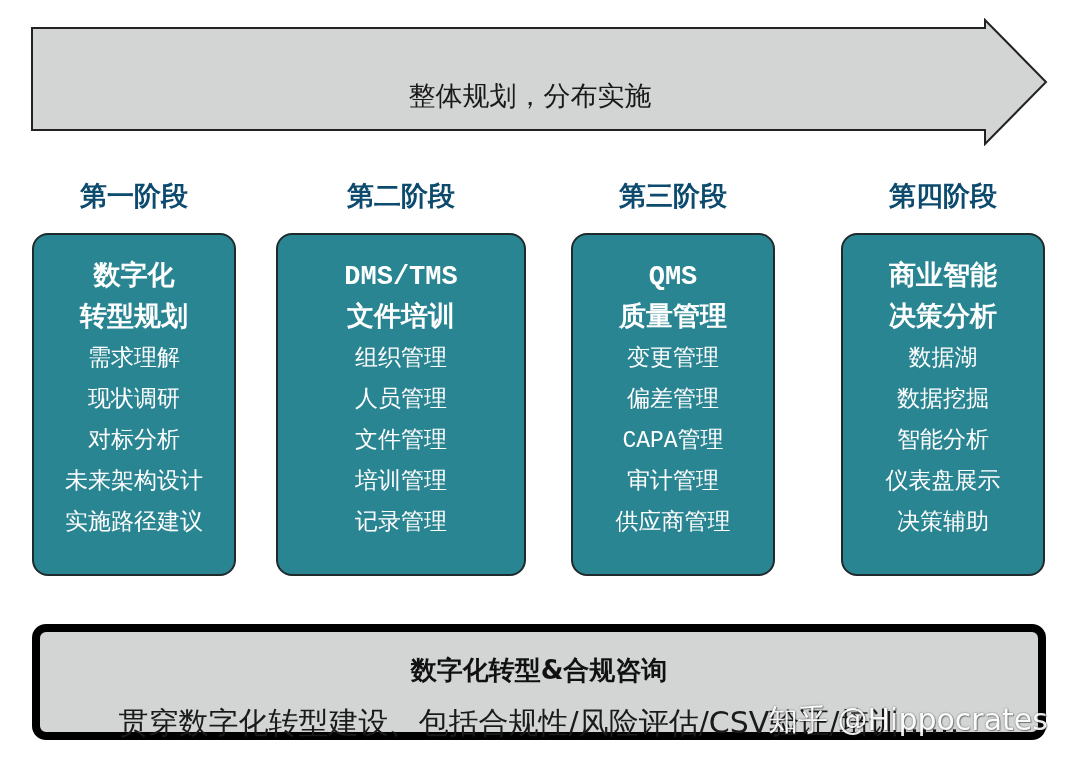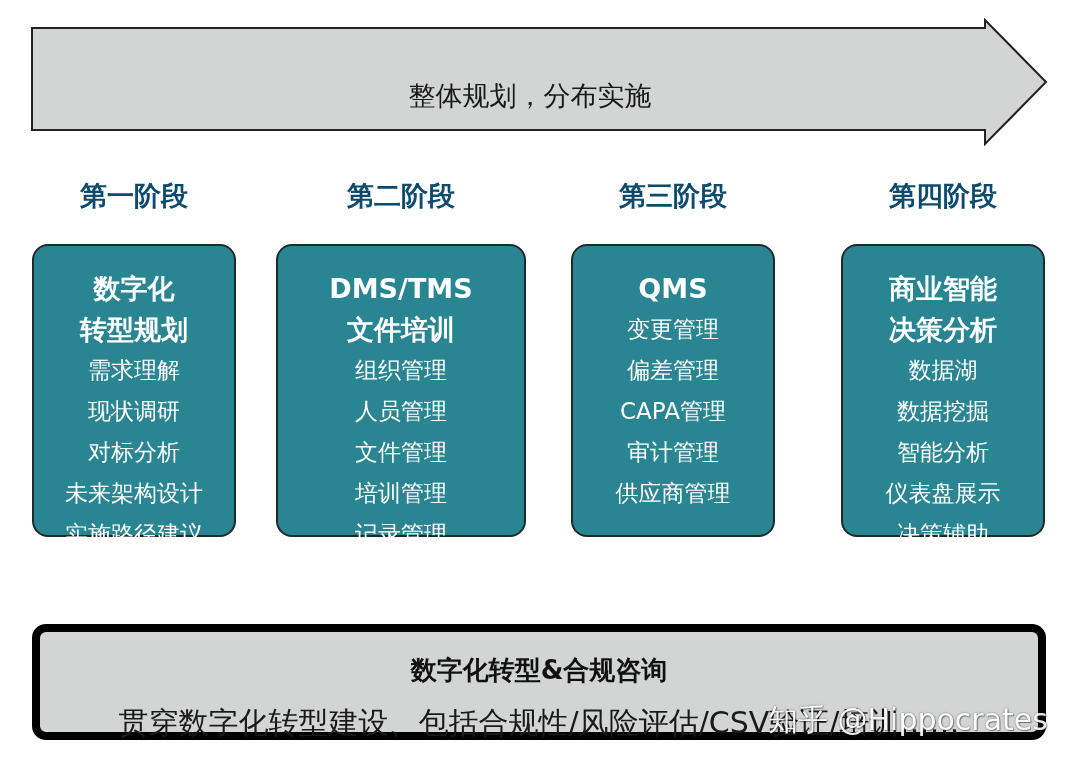--- a/index.html
+++ b/index.html
@@ -4,23 +4,23 @@
 <style>
   html, body { margin: 0; padding: 0; background: #ffffff; }
   body { width: 1080px; height: 772px; position: relative; overflow: hidden;
          font-family: "DejaVu Sans", "Liberation Sans", sans-serif; }
   .arrow { position: absolute; left: 30px; top: 18px; width: 1020px; height: 128px; }
   .arrow svg { position: absolute; left: 0; top: 0; }
   .arrow-text { position: absolute; left: 0; width: 1000px; top: 60px; text-align: center;
                 font-size: 27px; color: #1a1a1a; }
   .stage-title { position: absolute; top: 178px; font-size: 27px; font-weight: bold; color: #0c4a6e;
                  text-align: center; }
-  .card { position: absolute; top: 244px; height: 293px; background: #2a8592;
+  .card { position: absolute; top: 233px; height: 343px; background: #2a8592;
           border: 2px solid #1f2a2c; border-radius: 16px; box-sizing: border-box;
-          color: #ffffff; text-align: center; }
+          color: #ffffff; text-align: center; font-family: Liberation Mono, monospace; }
   .card .head { font-size: 27px; font-weight: bold; line-height: 41px; margin-top: 22px; }
   .card .item { font-size: 23px; line-height: 41px; }
   .bottom { position: absolute; left: 32px; top: 624px; width: 1014px; height: 116px;
             background: #d3d4d4; border: 8px solid #000000; border-radius: 14px; box-sizing: border-box;
             text-align: center; }
   .bottom .btitle { font-size: 26px; font-weight: bold; color: #111; margin-top: 20px; line-height: 36px; }
   .bottom .bsub { font-size: 30px; color: #1a1a1a; line-height: 34px; margin-top: 18px; }
   .watermark { position: absolute; left: 768px; top: 700px; font-size: 30px; color: #ffffff;
                text-shadow: 0 0 2px rgba(0,0,0,0.55), 1px 1px 1px rgba(0,0,0,0.4); opacity: 0.92;
                white-space: nowrap; }
@@ -60,20 +60,21 @@
   <div class="item">组织管理</div>
   <div class="item">人员管理</div>
   <div class="item">文件管理</div>
   <div class="item">培训管理</div>
   <div class="item">记录管理</div>
 </div>
 
 <div class="card" style="left:571px;width:204px;">
   <div class="head">
     <div>QMS</div>
+    <div>质量管理</div>
   </div>
   <div class="item">变更管理</div>
   <div class="item">偏差管理</div>
   <div class="item">CAPA管理</div>
   <div class="item">审计管理</div>
   <div class="item">供应商管理</div>
 </div>
 
 <div class="card" style="left:841px;width:204px;">
   <div class="head">

